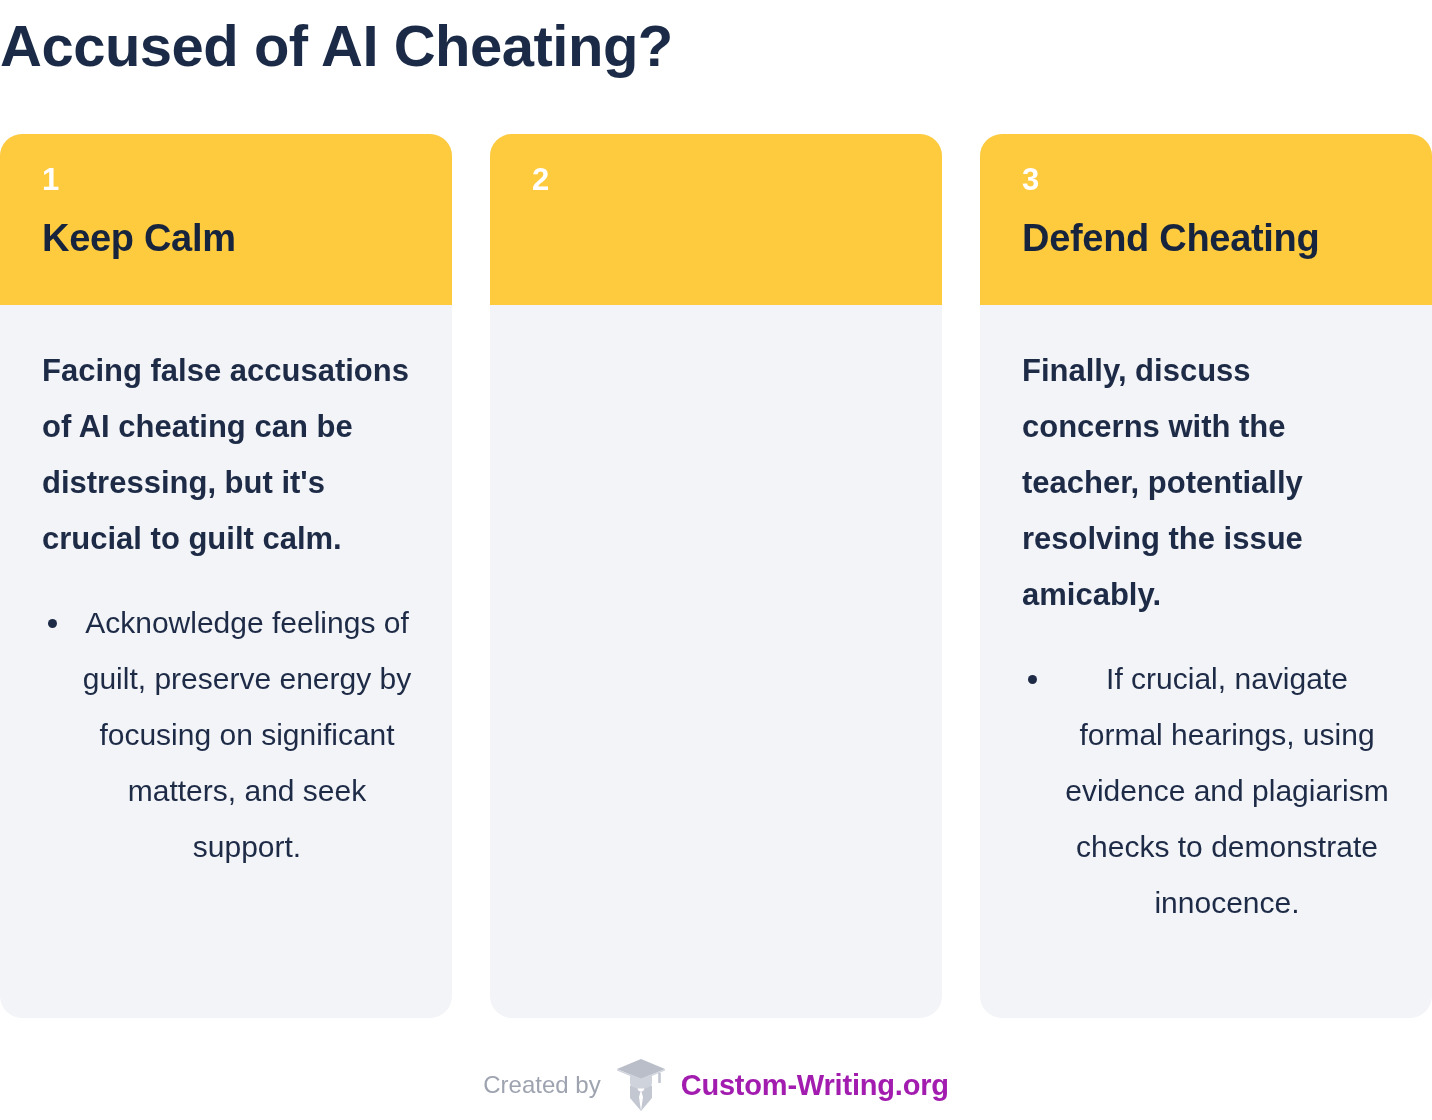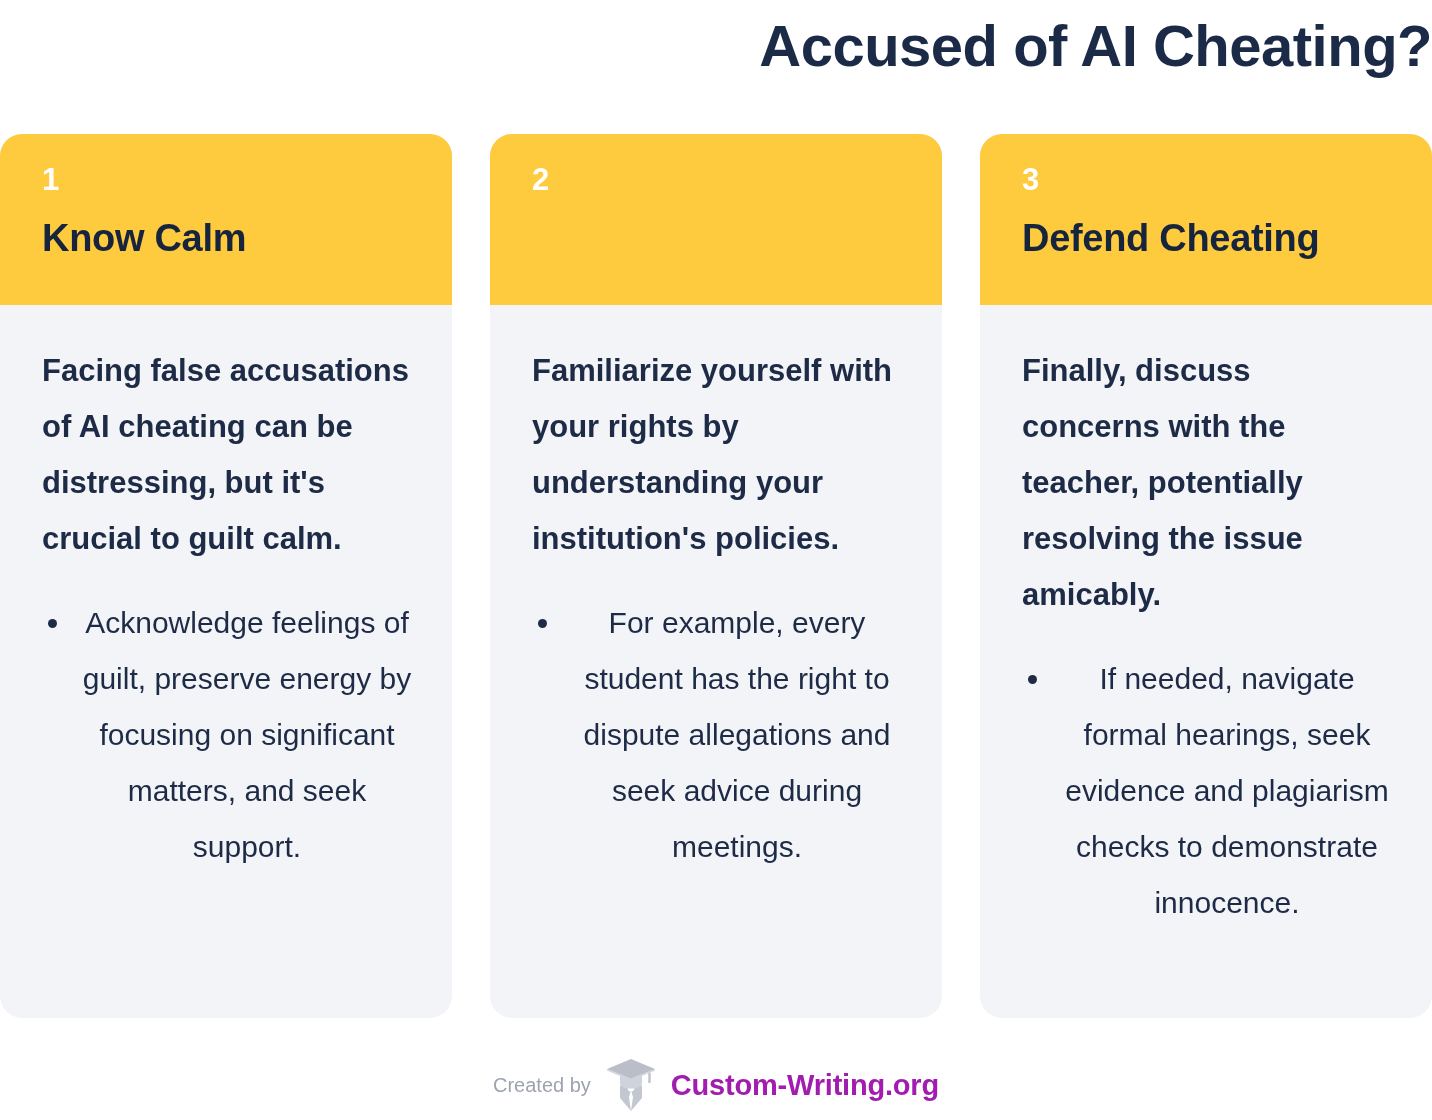--- a/index.html
+++ b/index.html
@@ -19,21 +19,21 @@
     height: 1120px;
     box-sizing: border-box;
   }
 
   
   .title {
     position: absolute;
     top: 8px;
     left: 0;
     width: 1432px;
-    text-align: right;
+    text-align: left;
     font-size: 58px;
     line-height: 76px;
     font-weight: bold;
     color: #1b2a46;
     letter-spacing: -0.5px;
     font-family: "Liberation Sans", sans-serif;
   }
 
   
   .cards {
@@ -120,21 +120,21 @@
     top: 1050px;
     width: 1432px;
     height: 70px;
     display: flex;
     align-items: center;
     justify-content: center;
     gap: 14px;
   }
   .footer-created {
     color: #9ea3b0;
-    font-size: 20px;
+    font-size: 24px;
     line-height: 30px;
     font-weight: normal;
   }
   .footer-logo {
     display: block;
     width: 52px;
     height: 56px;
   }
   .footer-brand {
     color: #a21caf;
@@ -149,59 +149,50 @@
 
 <div class="infographic">
 
   <div class="title">Accused of AI Cheating?</div>
 
   <div class="cards">
 
     <div class="card">
       <div class="card-header">
         <div class="card-number">1</div>
-        <div class="card-title">Know Calm</div>
+        <div class="card-title">Keep Calm</div>
       </div>
       <div class="card-body">
         <p class="card-intro">Facing false accusations of AI cheating can be distressing, but it's crucial to guilt calm.</p>
         <ul class="bullets">
           <li class="bullet">
             <span class="bullet-dot"></span>
             <span>Acknowledge feelings of guilt, preserve energy by focusing on significant matters, and seek support.</span>
           </li>
         </ul>
       </div>
     </div>
 
     <div class="card">
       <div class="card-header">
         <div class="card-number">2</div>
       </div>
-      <div class="card-body">
-        <p class="card-intro">Familiarize yourself with your rights by understanding your institution's policies.</p>
-        <ul class="bullets">
-          <li class="bullet">
-            <span class="bullet-dot"></span>
-            <span>For example, every student has the right to dispute allegations and seek advice during meetings.</span>
-          </li>
-        </ul>
-      </div>
     </div>
 
     <div class="card">
       <div class="card-header">
         <div class="card-number">3</div>
         <div class="card-title">Defend Cheating</div>
       </div>
       <div class="card-body">
         <p class="card-intro">Finally, discuss concerns with the teacher, potentially resolving the issue amicably.</p>
         <ul class="bullets">
           <li class="bullet">
             <span class="bullet-dot"></span>
-            <span>If needed, navigate formal hearings, seek evidence and plagiarism checks to demonstrate innocence.</span>
+            <span>If crucial, navigate formal hearings, using evidence and plagiarism checks to demonstrate innocence.</span>
           </li>
         </ul>
       </div>
     </div>
 
   </div>
 
   <div class="footer">
     <span class="footer-created">Created by</span>
     <span>

